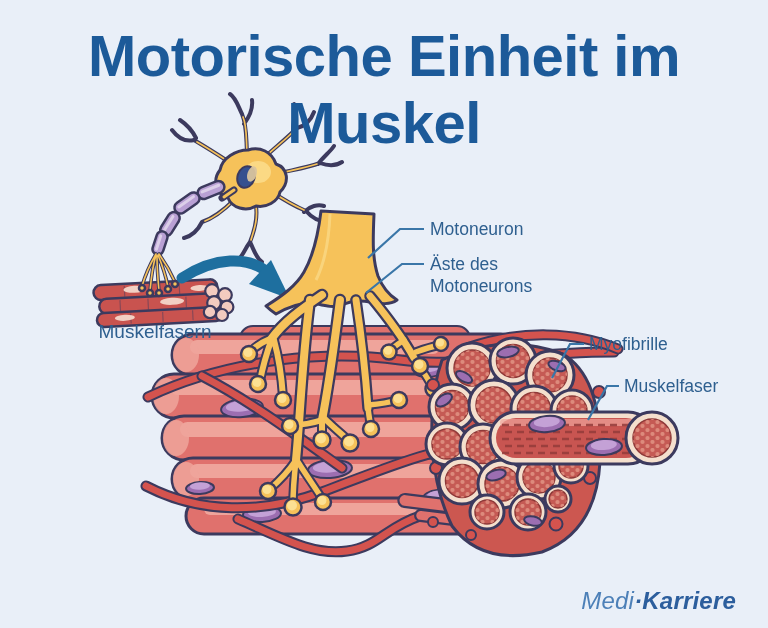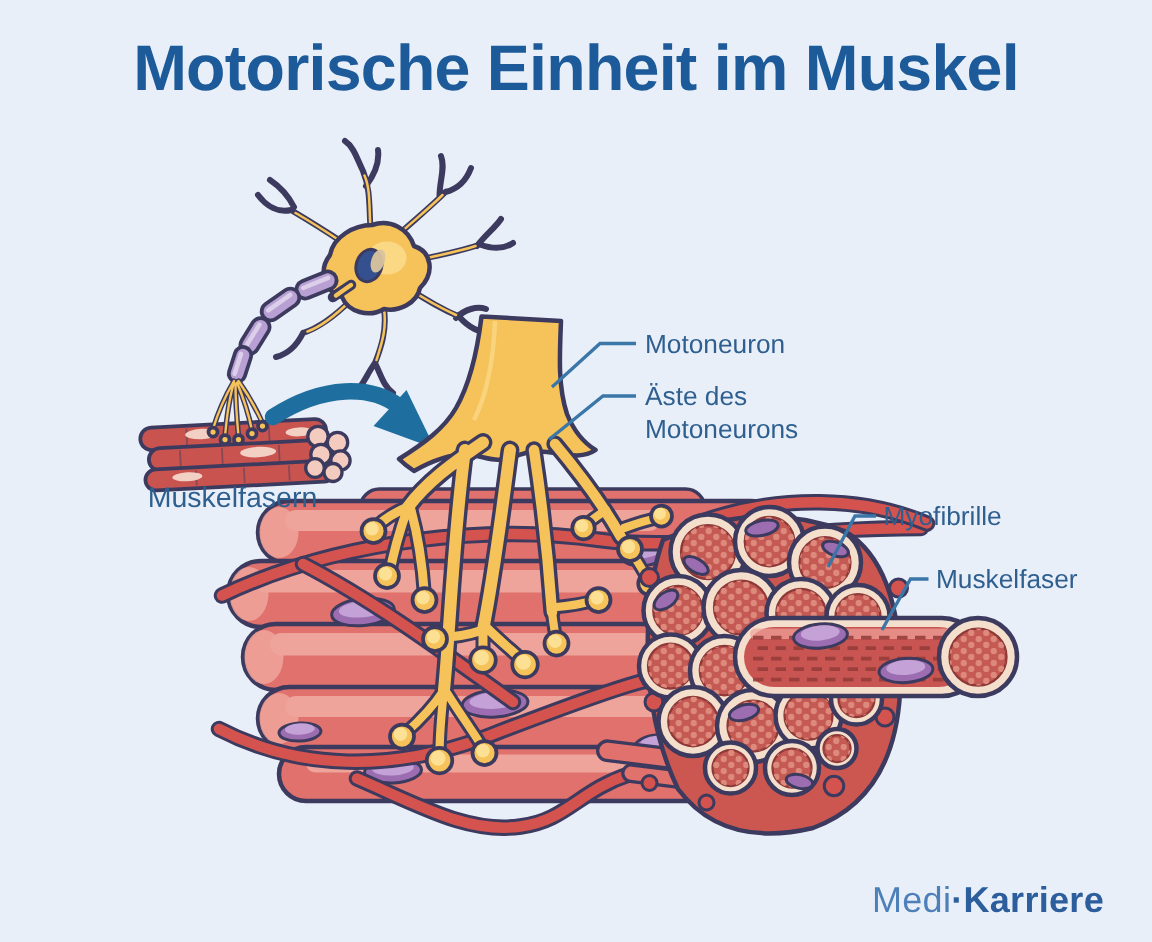--- a/index.html
+++ b/index.html
@@ -1,25 +1,25 @@
 <!DOCTYPE html>
 <html style="--bg: #e9eff8; --title_blue: #1c5a99; --label_blue: #2e5f8f; --leader_blue: #3a76a8; --arrow_blue: #1e6f9f; --outline: #3c3a5e; --neuron_yellow: #f6c25a; --neuron_light: #fce093; --myelin: #b9a0d4; --myelin_light: #dccfe9; --muscle: #e0716d; --muscle_light: #efa49b; --muscle_dark: #c9534f; --vessel: #d4534e; --nucleus: #9c6eb1; --nucleus_light: #c4a1d6; --nucleus_blue: #35508f; --nucleolus_beige: #d9c49e; --cream: #f4dfcd; --cross_back: #cc5750; --cross_inner: #c55a54; --cross_inner_edge: #8e3938; --cross_dot: #dd8a7c; --stria: #943c3a; --sf_body: #c85551; --pink_end: #f3cbbf; --pink_hi: #f2d0c4; --logo_medi: #4d80b8; --logo_karriere: #2c5e9d;"><head>
 <meta charset="utf-8">
 <style>
   html,body{margin:0;padding:0;}
   body{width:768px;height:628px;overflow:hidden;font-family:"Liberation Sans",sans-serif;}
   .stage{position:relative;width:768px;height:628px;background:var(--bg,#e9eff8);}
   .stage > svg{position:absolute;left:0;top:0;}
   h1.title{
     position:absolute;top:22px;left:0;right:0;margin:0;text-align:center;
-    font-size:43px;font-weight:bold;letter-spacing:-0.5px;color:var(--title_blue,#1c5a99);
+    font-size:58px;font-weight:bold;letter-spacing:-0.5px;color:var(--title_blue,#1c5a99);
     font-family:"Liberation Sans",sans-serif;z-index:3;
   }
   .logo{
-    position:absolute;right:32px;bottom:13px;font-size:24px;letter-spacing:0.2px;z-index:3;
+    position:absolute;right:32px;bottom:13px;font-size:24px;letter-spacing:0.2px;z-index:3;font-style:italic;
   }
   .logo .medi{color:var(--logo_medi,#4d80b8);font-weight:400;}
   .logo .sep{color:var(--logo_karriere,#2c5e9d);font-weight:700;}
   .logo .karriere{color:var(--logo_karriere,#2c5e9d);font-weight:700;}
 
   
   .fiber{fill:var(--muscle);stroke:var(--outline);stroke-width:3;}
   .fiber2{fill:var(--muscle);stroke:var(--outline);stroke-width:2.2;}
   .fiberHi{fill:var(--muscle_light);}
   .smFiber{fill:var(--muscle_dark);stroke:var(--outline);stroke-width:2.5;}

